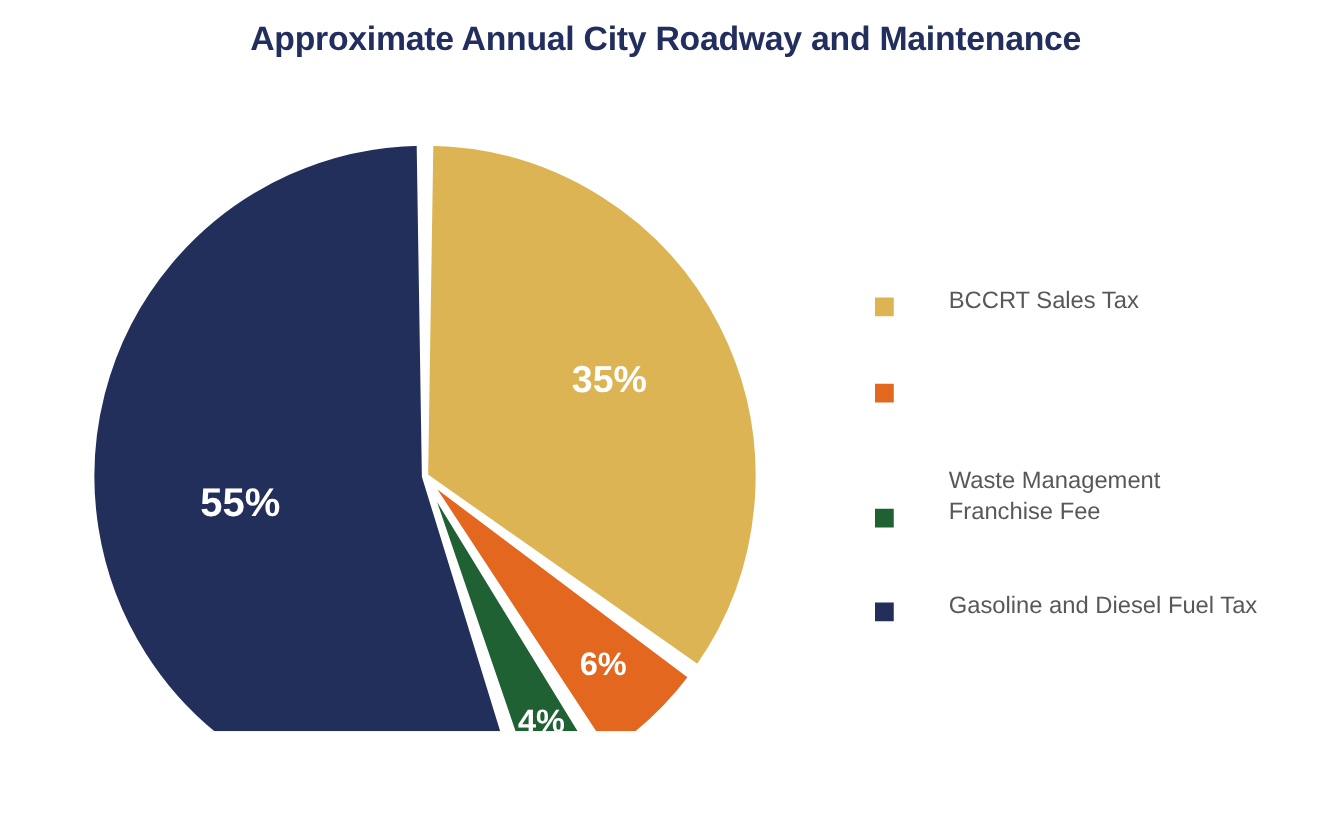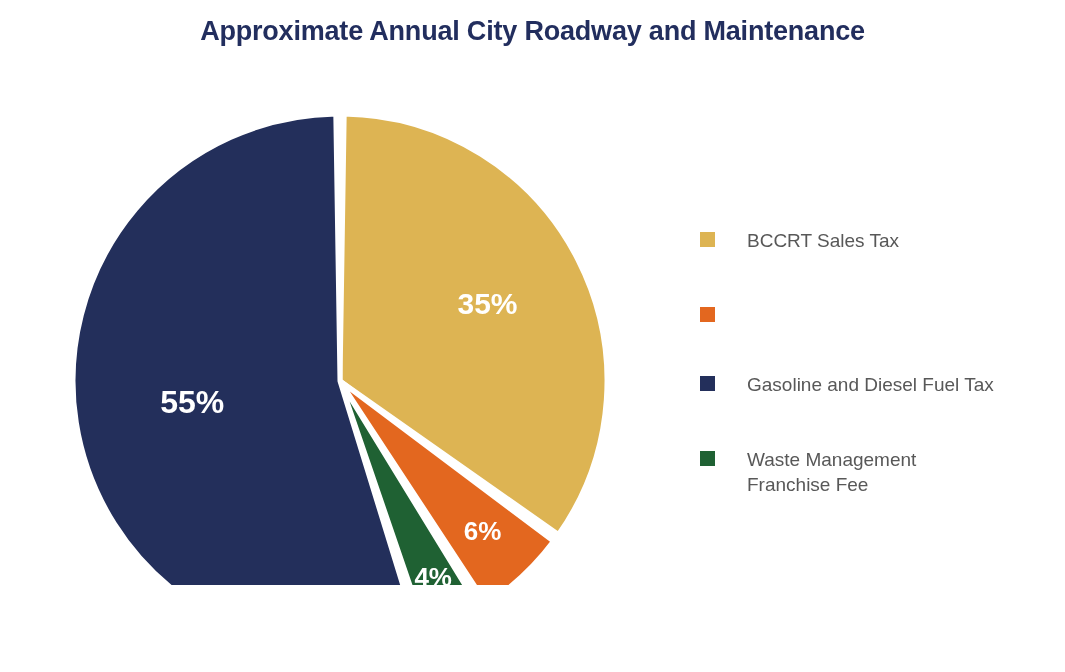--- a/index.html
+++ b/index.html
@@ -65,22 +65,23 @@
 
   
   #legend {
     position: absolute;
     left: 700px;
     top: 228px;
     width: 355px;
   }
   .legend-item {
     display: flex;
-    align-items: flex-start;
+    align-items: flex-end;
     margin-bottom: 50px;
+    gap: 12px;
   }
   .legend-item:last-child {
     margin-bottom: 0;
   }
   .legend-swatch {
     width: 15px;
     height: 15px;
     flex: 0 0 15px;
     margin-top: 4px;
     margin-right: 32px;
@@ -121,23 +122,23 @@
 
   <div id="legend">
       <div class="legend-item">
         <span class="legend-swatch" style="background: rgb(221, 180, 83);"></span>
         <span class="legend-label">BCCRT Sales Tax</span>
       </div>
       <div class="legend-item">
         <span class="legend-swatch" style="background: rgb(227, 103, 31);"></span>
       </div>
       <div class="legend-item">
-        <span class="legend-swatch" style="background: rgb(35, 47, 91);"></span>
-        <span class="legend-label">Gasoline and Diesel Fuel Tax</span>
-      </div>
-      <div class="legend-item">
         <span class="legend-swatch" style="background: rgb(31, 97, 51);"></span>
         <span class="legend-label">Waste Management
 Franchise Fee</span>
+      </div>
+      <div class="legend-item">
+        <span class="legend-swatch" style="background: rgb(35, 47, 91);"></span>
+        <span class="legend-label">Gasoline and Diesel Fuel Tax</span>
       </div>
     </div>
 
 </div>
 
 </body></html>

